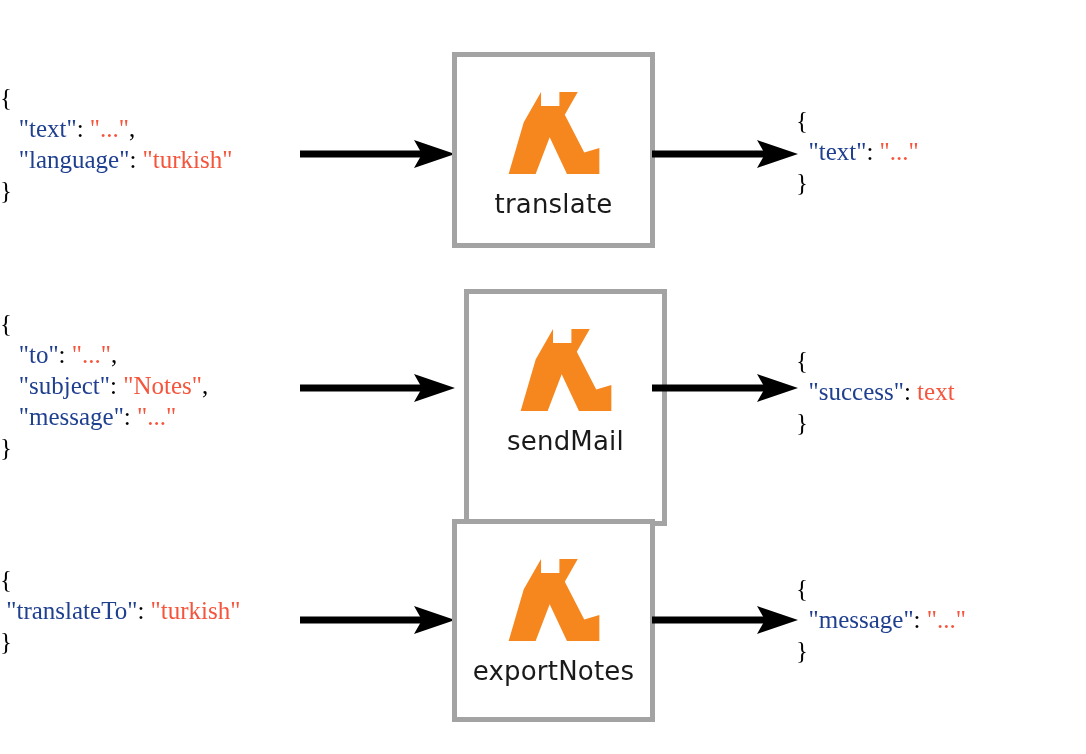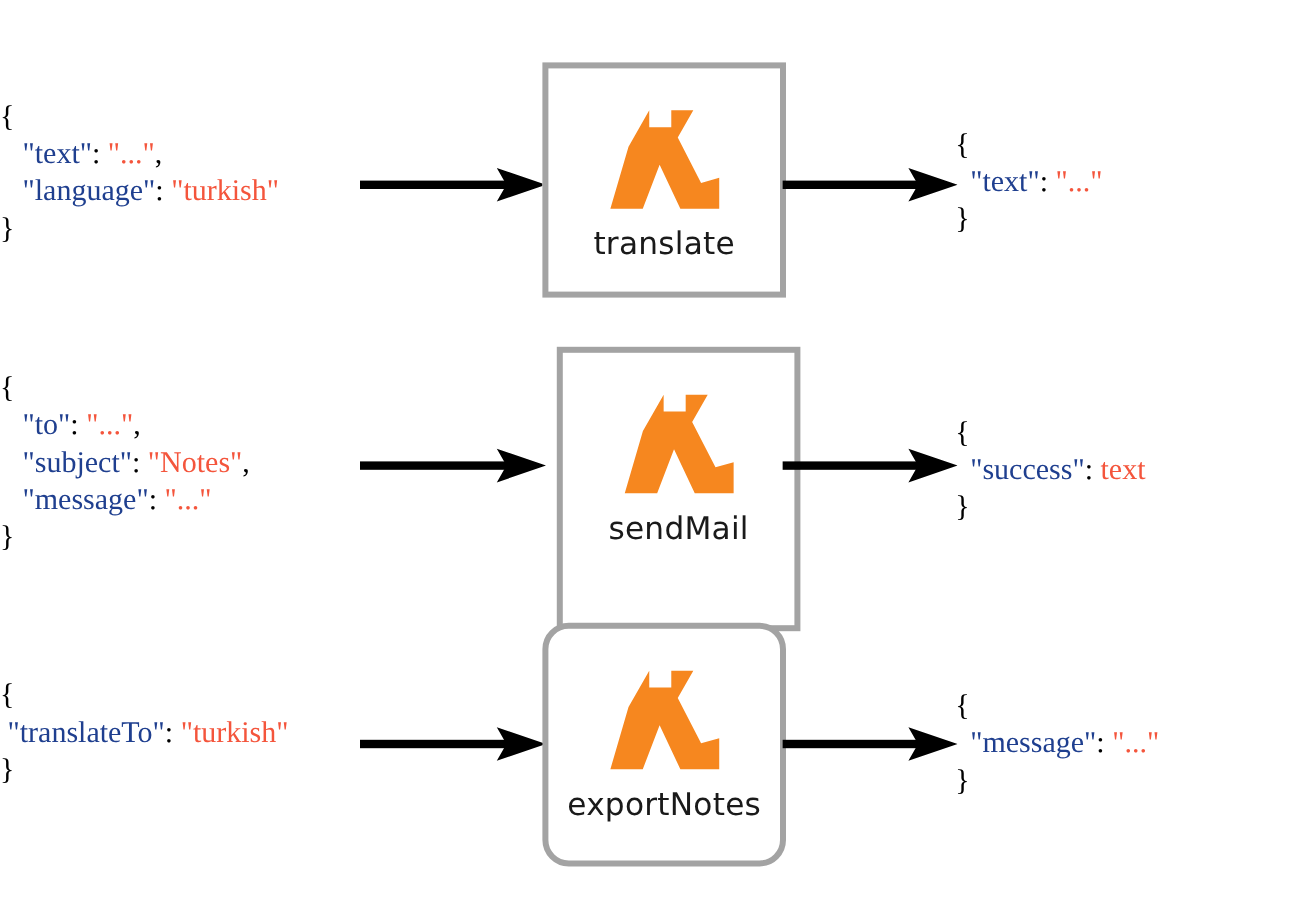--- a/index.html
+++ b/index.html
@@ -53,21 +53,21 @@
     box-sizing: border-box;
     border: 5px solid #a3a3a3;
     background: #ffffff;
     display: flex;
     flex-direction: column;
     align-items: center;
     justify-content: flex-start;
   }
   .fn-1 { left: 452px; top: 52px;  width: 203px; height: 196px; }
   .fn-2 { left: 452px; top: 289px; width: 203px; height: 237px; margin-left: 12px; }
-  .fn-3 { left: 452px; top: 519px; width: 203px; height: 203px; border-radius: 22px; }
+  .fn-3 { left: 452px; top: 519px; width: 203px; height: 203px; }
 
   .lambda-icon {
     margin-top: 22px;
     width: 108px;
     height: 108px;
     display: block;
   }
   .fn-label {
     font-family: "DejaVu Sans", sans-serif;
     font-size: 26px;

